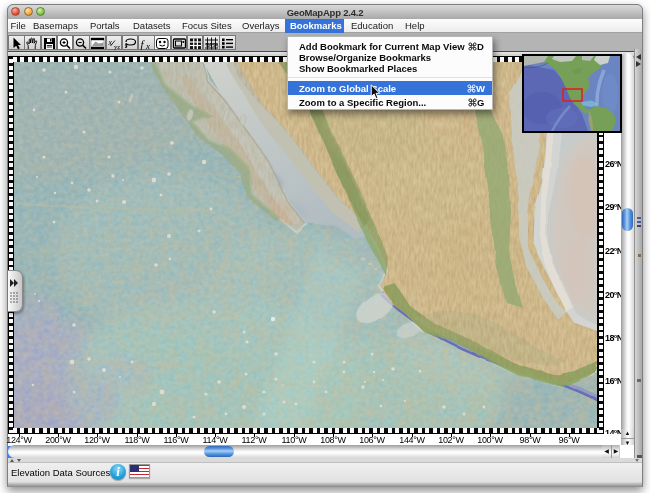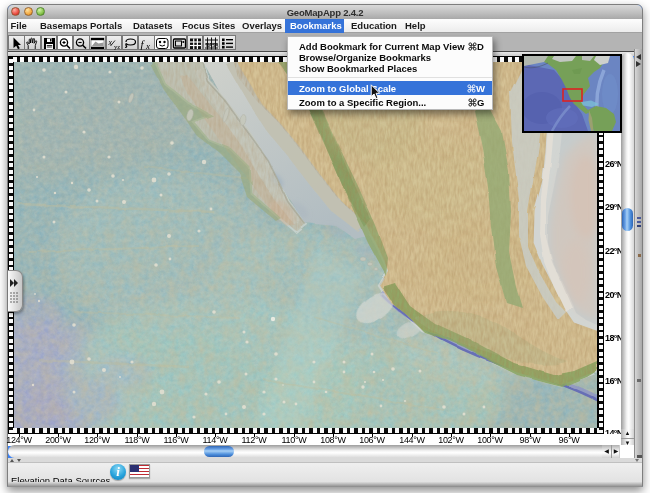--- a/index.html
+++ b/index.html
@@ -3,21 +3,21 @@
 <meta charset="utf-8">
 <style>
 html,body{margin:0;padding:0;width:650px;height:493px;background:#fff;overflow:hidden;}
 *{box-sizing:border-box;}
 body{font-family:"Liberation Sans",sans-serif;}
 #win{position:absolute;left:7px;top:4px;width:636px;height:483px;background:#3b82f6;border:1px solid #7e7e7e;border-radius:6px 6px 0 0;box-shadow:0 4px 10px rgba(0,0,0,0.45);}
 #titlebar{position:absolute;left:0;top:0;width:634px;height:15px;border-radius:5px 5px 0 0;background:linear-gradient(#d9d9d9,#bdbdbd 60%,#a8a8a8);border-bottom:1px solid #636363;}
 .tl{position:absolute;top:2px;width:9px;height:9px;border-radius:50%;}
 #title{position:absolute;top:2px;left:0;width:100%;text-align:center;font-size:9.5px;font-weight:bold;color:#2e2e2e;letter-spacing:-0.2px;}
 #menubar{position:absolute;left:0;top:14px;width:634px;height:14px;background:linear-gradient(#fdfdfd,#ececec);border-bottom:1px solid #a2a2a2;}
-.mi{position:absolute;top:0;font-size:9.5px;font-weight:bold;color:#1a1a1a;line-height:14px;text-align:center;}
+.mi{position:absolute;top:0;font-size:9.5px;font-weight:normal;color:#1a1a1a;line-height:14px;text-align:center;}
 #mhl{position:absolute;left:277px;top:0;width:59px;height:13.5px;background:#3573d9;}
 #mhl span{position:absolute;left:5px;color:#fff;font-size:9.5px;font-weight:bold;line-height:13.5px;}
 #toolbar{position:absolute;left:0;top:28px;width:634px;height:19px;background:#b4b4b4;border-bottom:1px solid #484848;}
 #tbgap{position:absolute;left:0;top:47px;width:634px;height:4px;background:linear-gradient(#e8e8e8,#c9c9c9);}
 .tb{position:absolute;top:1.5px;width:16.5px;height:15px;background:linear-gradient(#efefef,#d1d1d1);border:1px solid #787878;}
 .tb.pressed{background:#fcfcfc;}
 #mapframe{position:absolute;left:0;top:51px;width:596px;height:378px;background:#000;}
 .neat{position:absolute;background:repeating-linear-gradient(90deg,#0a0a0a 0 3.5px,#fafafa 3.5px 7.5px);}
 .neatv{position:absolute;background:repeating-linear-gradient(180deg,#0a0a0a 0 2.5px,#fafafa 2.5px 6.5px);}
 #latstrip{position:absolute;left:596px;top:51px;width:18px;height:379px;background:#fff;}
@@ -28,21 +28,21 @@
 #vthumb{position:absolute;left:1px;top:155px;width:11px;height:23px;border-radius:6px;background:linear-gradient(90deg,#2f66b5,#6ba3e8 30%,#a8d0f5 45%,#4e90dd 75%,#2f66b5);}
 .vsbtn{position:absolute;left:0;width:13px;height:9px;background:linear-gradient(90deg,#b0b0b0,#f2f2f2 45%,#fff 60%,#d0d0d0);border-top:1px solid #999;font-size:6px;text-align:center;line-height:9px;color:#111;}
 #hsb{position:absolute;left:0;top:440px;width:613px;height:13px;background:linear-gradient(#9d9d9d,#f4f4f4 45%,#ffffff 60%,#d7d7d7);border-radius:7px;}
 #hthumb{position:absolute;left:196px;top:1px;width:30px;height:11px;border-radius:6px;background:linear-gradient(#2f66b5,#6ba3e8 30%,#a8d0f5 45%,#4e90dd 75%,#2f66b5);}
 .hsbtn{position:absolute;top:0;width:9px;height:13px;background:linear-gradient(#b0b0b0,#f2f2f2 45%,#fff 60%,#d0d0d0);border-left:1px solid #999;font-size:6px;text-align:center;line-height:13px;color:#111;}
 #corner{position:absolute;left:611px;top:440px;width:23px;height:13px;background:#fff;border-left:1px solid #ccc;}
 #rstrip{position:absolute;left:626px;top:44px;width:8px;height:410px;background:linear-gradient(90deg,#d6d6d6,#a8a8a8);border-left:1px solid #909090;}
 .rsarrow{position:absolute;left:628px;width:0;height:0;border-top:3px solid transparent;border-bottom:3px solid transparent;}
 #thinrow{position:absolute;left:0;top:453px;width:634px;height:5px;background:#dadada;border-bottom:1px solid #c0c0c0;}
 #status{position:absolute;left:0;top:458px;width:634px;height:19px;background:linear-gradient(#efefef,#e2e2e2);}
-#status .txt{position:absolute;left:3px;top:12px;font-size:9.5px;color:#000;}
+#status .txt{position:absolute;left:3px;top:4px;font-size:9.5px;color:#000;}
 #bottomedge{position:absolute;left:0;top:477px;width:634px;height:5px;background:linear-gradient(#dcdcdc,#888888);}
 #info{position:absolute;left:102px;top:1px;width:16px;height:16px;border-radius:50%;background:radial-gradient(circle at 50% 30%,#8edaf5,#28a3dc 55%,#0c7cb8);color:#fff;font-family:"Liberation Serif",serif;font-style:italic;font-weight:bold;font-size:13px;text-align:center;line-height:16px;box-shadow:0 1px 1px rgba(0,0,0,0.3);}
 #flag{position:absolute;left:121px;top:1px;width:21px;height:14px;border:1px solid #999;background:repeating-linear-gradient(#bf2a33 0 1.5px,#fff 1.5px 3px);box-shadow:0 1px 1px rgba(0,0,0,0.25);}
 #flag div{position:absolute;left:0;top:0;width:9px;height:7px;background:#2c3072;}
 #drawer{position:absolute;left:0;top:265px;width:15px;height:42px;background:linear-gradient(90deg,#fafafa,#c6c6c6);border:1px solid #8a8a8a;border-left:none;border-radius:0 7px 7px 0;box-shadow:1px 2px 3px rgba(0,0,0,0.35);}
 #inset{position:absolute;left:514px;top:49px;width:100px;height:79px;border:2px solid #000;}
 #popup{position:absolute;left:279px;top:31px;width:206px;height:74px;background:#fcfcfc;border:1px solid #b8b8b8;box-shadow:2px 4px 7px rgba(0,0,0,0.45);}
 .pi{position:absolute;left:11px;font-size:9.5px;font-weight:bold;color:#0a0a0a;white-space:nowrap;}
 .sc{position:absolute;font-size:9.5px;font-weight:bold;color:#0a0a0a;}
 #psel{position:absolute;left:0;top:44px;width:204px;height:14px;background:#3573d9;}
@@ -53,21 +53,21 @@
 <body>
 <div id="win">
   <div id="titlebar">
     <div class="tl" style="left:3px;background:radial-gradient(circle at 35% 28%,#ffb0a5,#e8453a 65%,#9c2018);border:1px solid #953;"></div>
     <div class="tl" style="left:15.5px;background:radial-gradient(circle at 35% 28%,#ffe2a0,#f2a53a 65%,#b56f10);border:1px solid #963;"></div>
     <div class="tl" style="left:28px;background:radial-gradient(circle at 35% 28%,#d2f2a8,#82c046 65%,#4c7d1e);border:1px solid #583;"></div>
     <div id="title">GeoMapApp 2.4.2</div>
   </div>
   <div id="menubar">
     <span class="mi" style="left:2.5px">File</span>
-    <span class="mi" style="left:32px">Basemaps</span>
+    <span class="mi" style="left:25px">Basemaps</span>
     <span class="mi" style="left:82px">Portals</span>
     <span class="mi" style="left:125px">Datasets</span>
     <span class="mi" style="left:174px">Focus Sites</span>
     <span class="mi" style="left:234px">Overlays</span>
     <div id="mhl">
         <span>Bookmarks</span>
       </div>
     <span class="mi" style="left:343px">Education</span>
     <span class="mi" style="left:397px">Help</span>
   </div>

